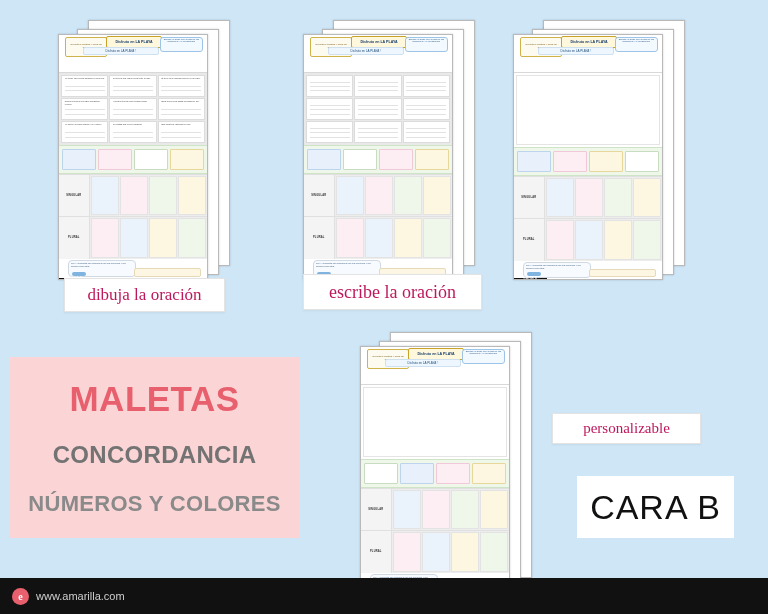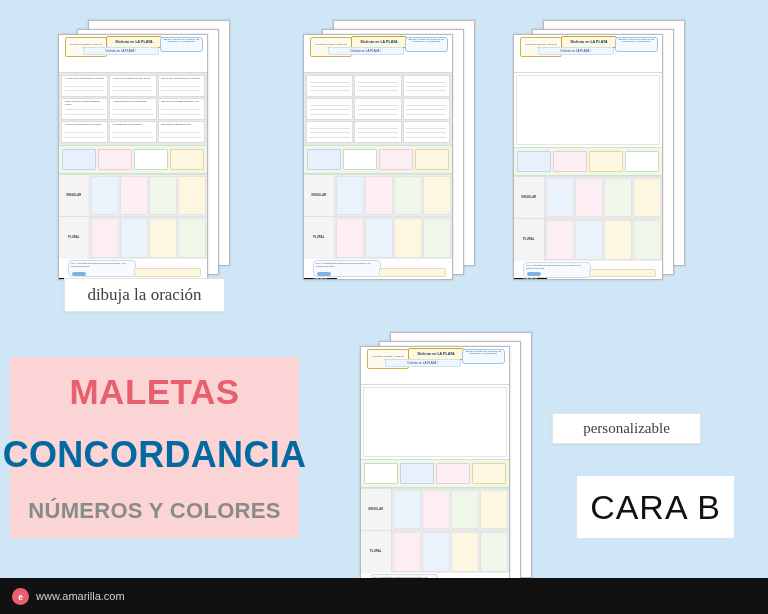--- a/index.html
+++ b/index.html
@@ -93,31 +93,31 @@
     position:absolute;left:0;bottom:0;width:22%;height:7%;
     background:#111;color:#fff;font-size:3.4px;letter-spacing:.3px;
     display:flex;align-items:center;justify-content:center;
   }
 
   
   .caption{
     position:absolute;background:#fff;border:1px solid #e3e3e3;
     display:flex;align-items:center;justify-content:center;
     font-family:"Liberation Serif", serif;
-    color:#404040;box-shadow:0 1px 2px rgba(0,0,0,.06);
+    color:#be185d;box-shadow:0 1px 2px rgba(0,0,0,.06);
   }
 
   
   .panel{
     position:absolute;left:10px;top:357px;width:289px;height:181px;
     background:#fbd5d5;display:flex;flex-direction:column;
     align-items:center;justify-content:center;gap:22px;
   }
   .panel .t1{font-size:35px;font-weight:bold;color:#e8606e;letter-spacing:.5px;}
-  .panel .t2{font-size:36px;font-weight:bold;color:#0369a1;letter-spacing:.3px;text-align:center;}
+  .panel .t2{font-size:24px;font-weight:bold;color:#737373;letter-spacing:.3px;text-align:center;}
   .panel .t3{font-size:22px;font-weight:bold;color:#8a8a8a;letter-spacing:.3px;}
 
   .carab{
     position:absolute;left:577px;top:476px;width:157px;height:62px;
     background:#fff;display:flex;align-items:center;justify-content:center;
     font-size:34px;letter-spacing:1px;color:#111;
     font-family:"Liberation Sans", sans-serif;
   }
 
   
@@ -410,20 +410,21 @@
           <div class="sh-mascot"></div>
           <div class="sh-tray"></div>
           <div class="sh-cara">CARA B</div>
         </div>
       </div>
     </div>
   </div>
 
   <div class="caption" style="left:64px;top:278px;width:159px;height:32px;font-size:17px;">dibuja la oración</div>
 
+  <div class="caption" style="left:303px;top:274px;width:177px;height:34px;font-size:18px;">escribe la oración</div>
 
 
   <div class="caption" style="left:552px;top:413px;width:147px;height:29px;font-size:15px;">personalizable</div>
 
   <div class="panel">
     <div class="t1">MALETAS</div>
     <div class="t2">CONCORDANCIA</div>
     <div class="t3">NÚMEROS Y COLORES</div>
   </div>
 

